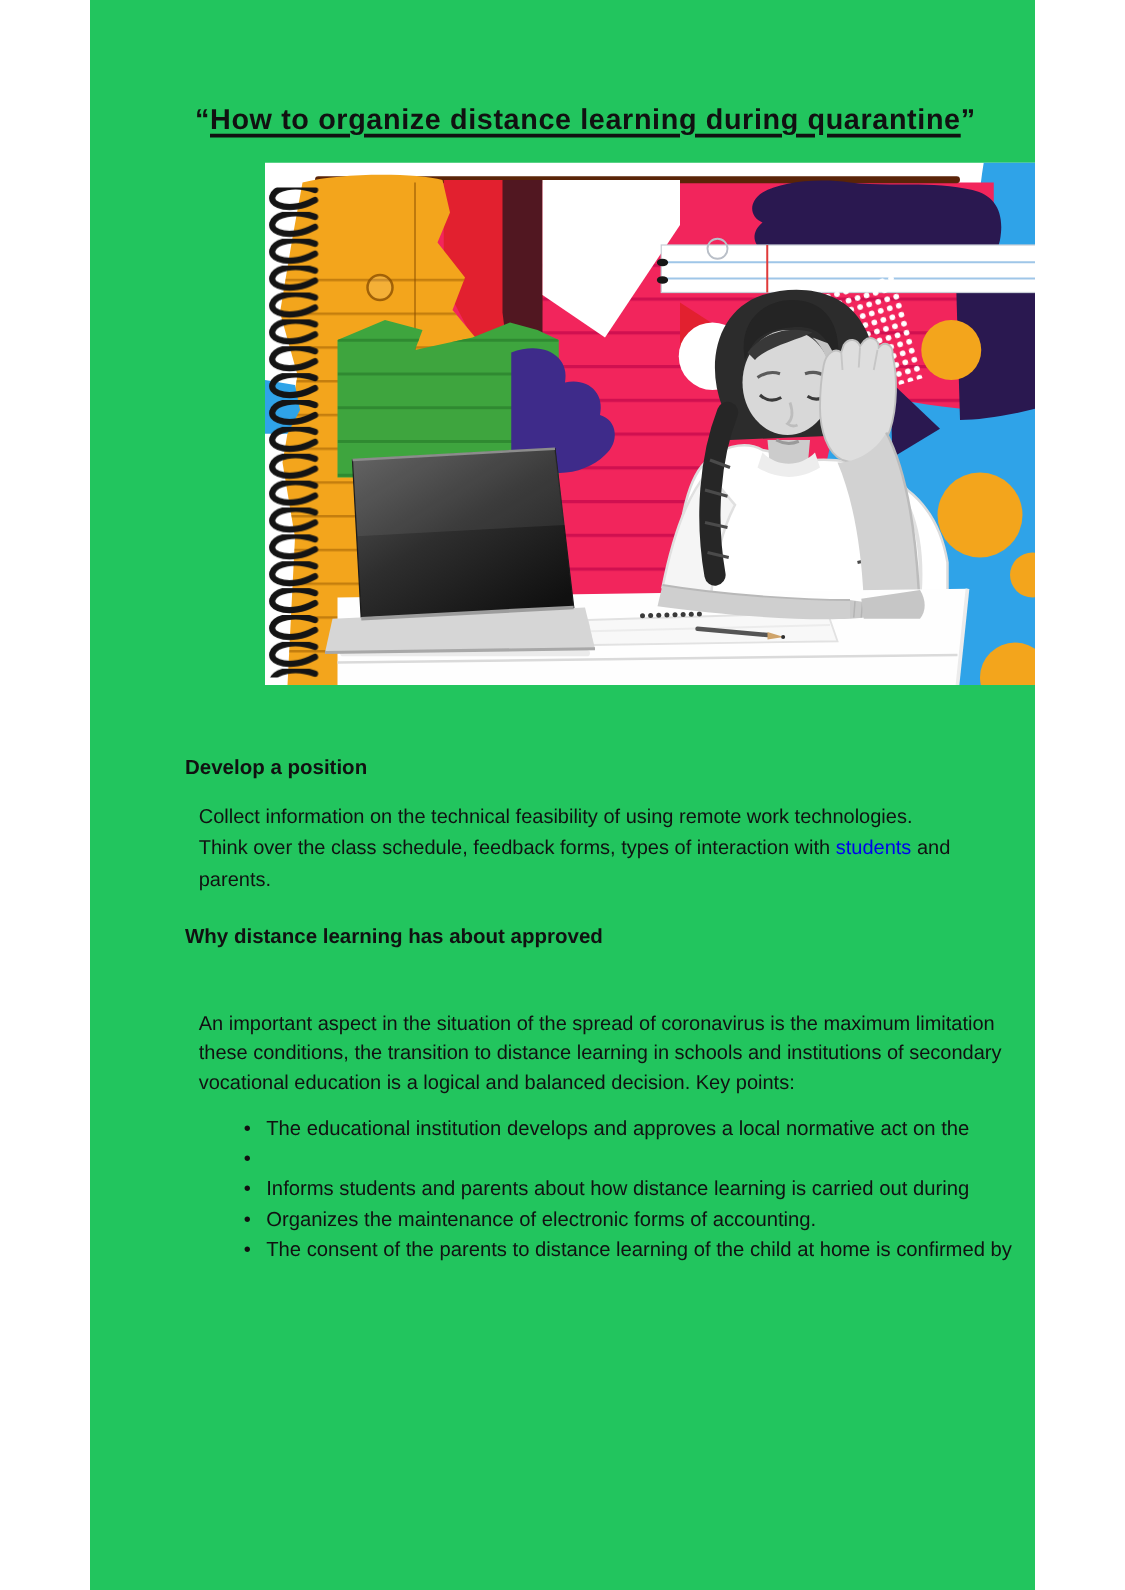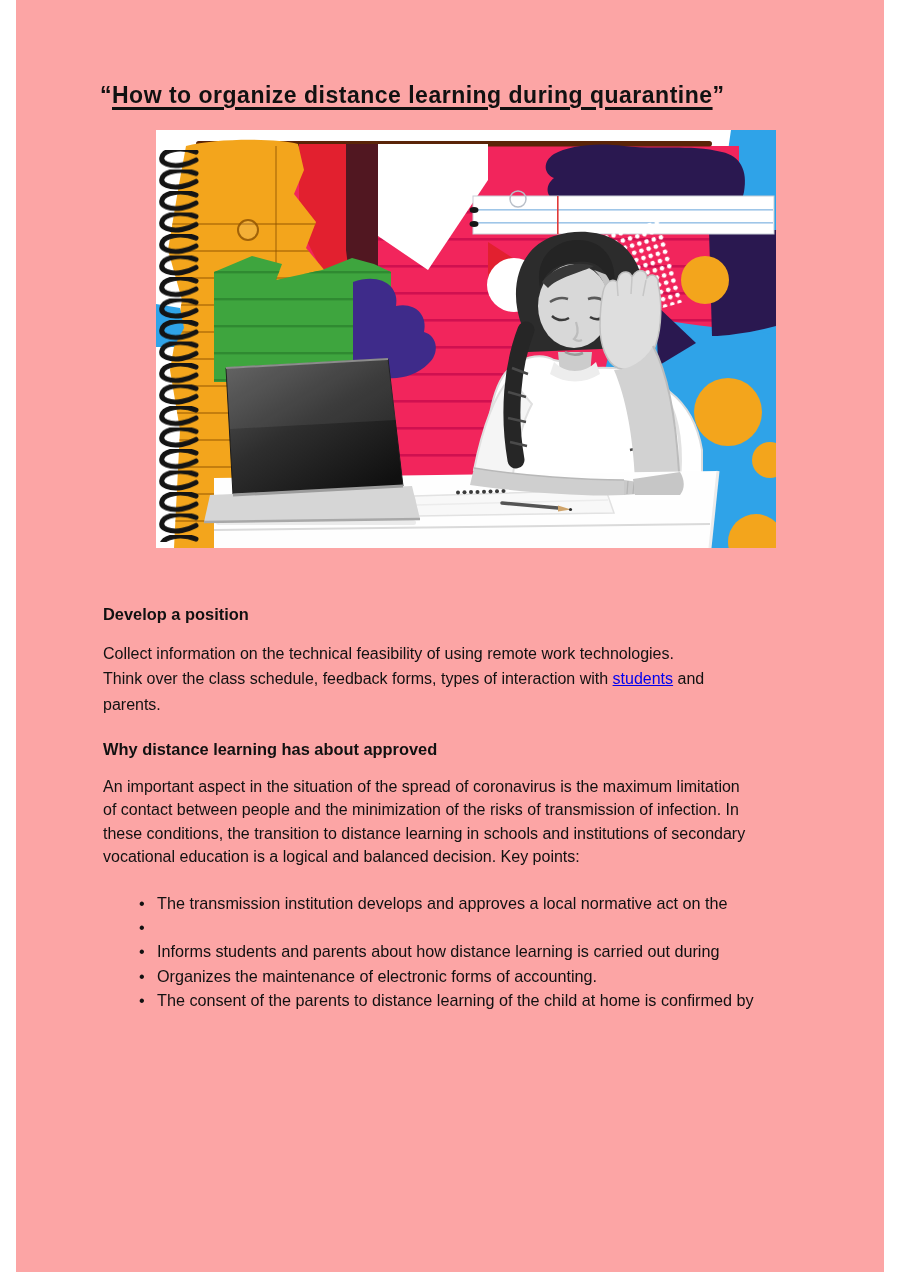--- a/index.html
+++ b/index.html
@@ -1,36 +1,36 @@
 <!DOCTYPE html>
 <html><head>
 <meta charset="utf-8">
 <style>
   html,body{margin:0;padding:0;background:#ffffff;}
   .page{
-    position:relative;width:868px;height:1272px;margin:0 auto;background:#fca5a5;
+    position:relative;width:756px;height:1272px;margin:0 auto;background:#22c55e;
     font-family:"Liberation Sans","DejaVu Sans",sans-serif;color:#111;overflow:hidden;
   }
   .title{
     position:absolute;left:84px;top:80px;margin:0;
     font-size:23px;line-height:30px;font-weight:bold;letter-spacing:.5px;white-space:pre;
   }
   .title .u{text-decoration:underline;text-decoration-thickness:2.5px;text-underline-offset:4px;}
   .hero{position:absolute;left:140px;top:130px;width:620px;height:418px;margin:0;}
   .hero svg{display:block;width:620px;height:418px;}
   .h2{
-    position:absolute;left:87px;margin:0;font-size:16.4px;line-height:20px;font-weight:bold;white-space:pre;
+    position:absolute;left:76px;margin:0;font-size:16.4px;line-height:20px;font-weight:bold;white-space:pre;
   }
   .h-develop{top:604px;}
   .h-why{top:739px;}
   .para{position:absolute;left:87px;margin:0;font-size:16px;}
   .p1{top:641px;line-height:25.4px;}
-  .p2{top:775px;line-height:23.4px;}
+  .p2{top:808px;line-height:23.4px;}
   .ln{display:block;white-space:pre;}
-  .link{color:#0000EE;text-decoration:underline;cursor:pointer;}
+  .link{color:#0000EE;cursor:pointer;}
   .bullets{position:absolute;left:87px;top:891px;margin:0;padding:0;list-style:none;font-size:16.2px;line-height:24.2px;}
   .bullets li{display:flex;align-items:flex-start;}
   .blt{display:inline-block;width:18px;padding-left:36px;flex:none;}
   .li-lines{display:block;}
 </style>
 </head>
 <body>
 
 <div class="page">
 
@@ -207,30 +207,29 @@
   <p class="para p1">
       <span class="ln">Collect information on the technical feasibility of using remote work technologies.</span>
       <span class="ln"><span>Think over the class schedule, feedback forms, types of interaction with </span><a class="link">students</a><span> and</span></span>
       <span class="ln">parents.</span>
     </p>
 
   <h2 class="h2 h-why">Why distance learning has about approved</h2>
 
   <p class="para p2">
       <span class="ln">An important aspect in the situation of the spread of coronavirus is the maximum limitation</span>
-      <span class="ln">of contact between people and the minimization of the risks of transmission of infection. In</span>
       <span class="ln">these conditions, the transition to distance learning in schools and institutions of secondary</span>
       <span class="ln">vocational education is a logical and balanced decision. Key points:</span>
     </p>
 
   <ul class="bullets">
     <li>
       <span class="blt">•</span>
       <span class="li-lines">
-          <span class="ln">The transmission institution develops and approves a local normative act on the</span>
+          <span class="ln">The educational institution develops and approves a local normative act on the</span>
         </span>
     </li>
     <li>
       <span class="blt">•</span>
     </li>
     <li>
       <span class="blt">•</span>
       <span class="li-lines">
           <span class="ln">Informs students and parents about how distance learning is carried out during</span>
         </span>

